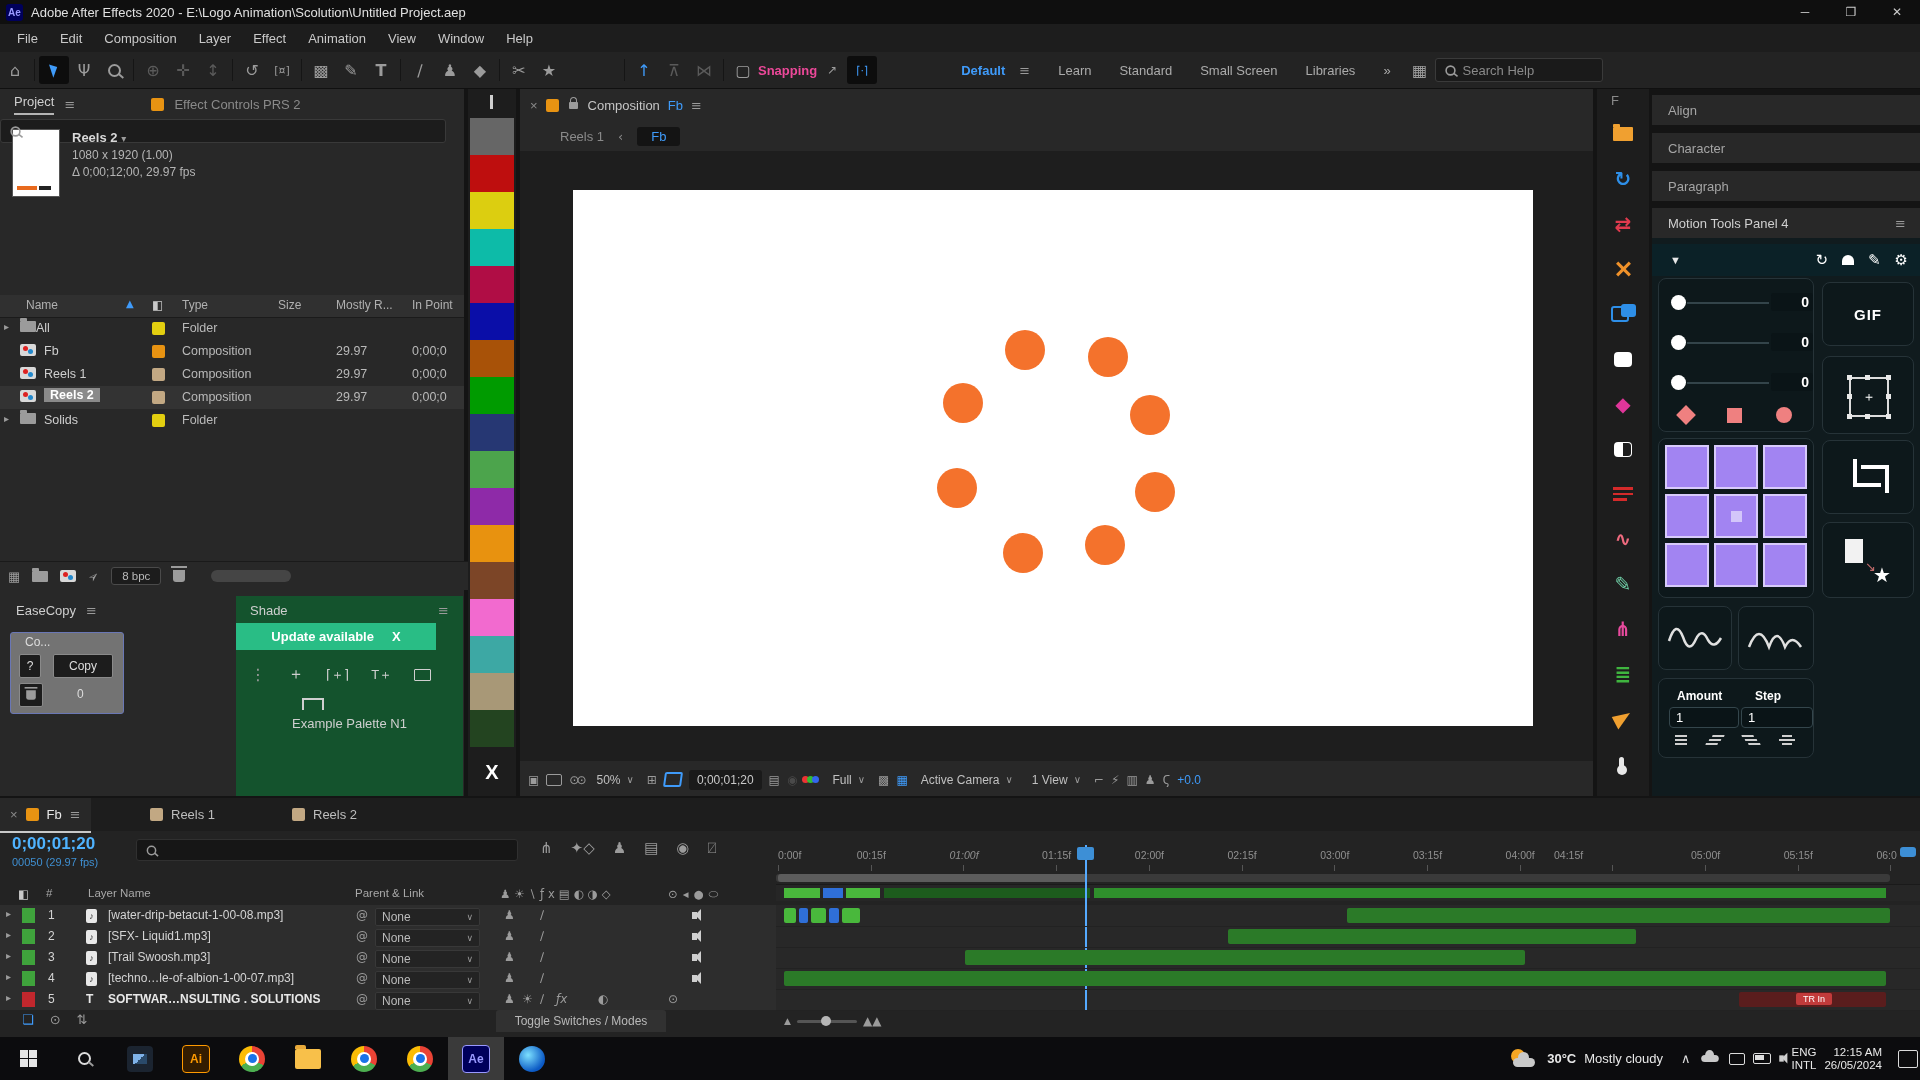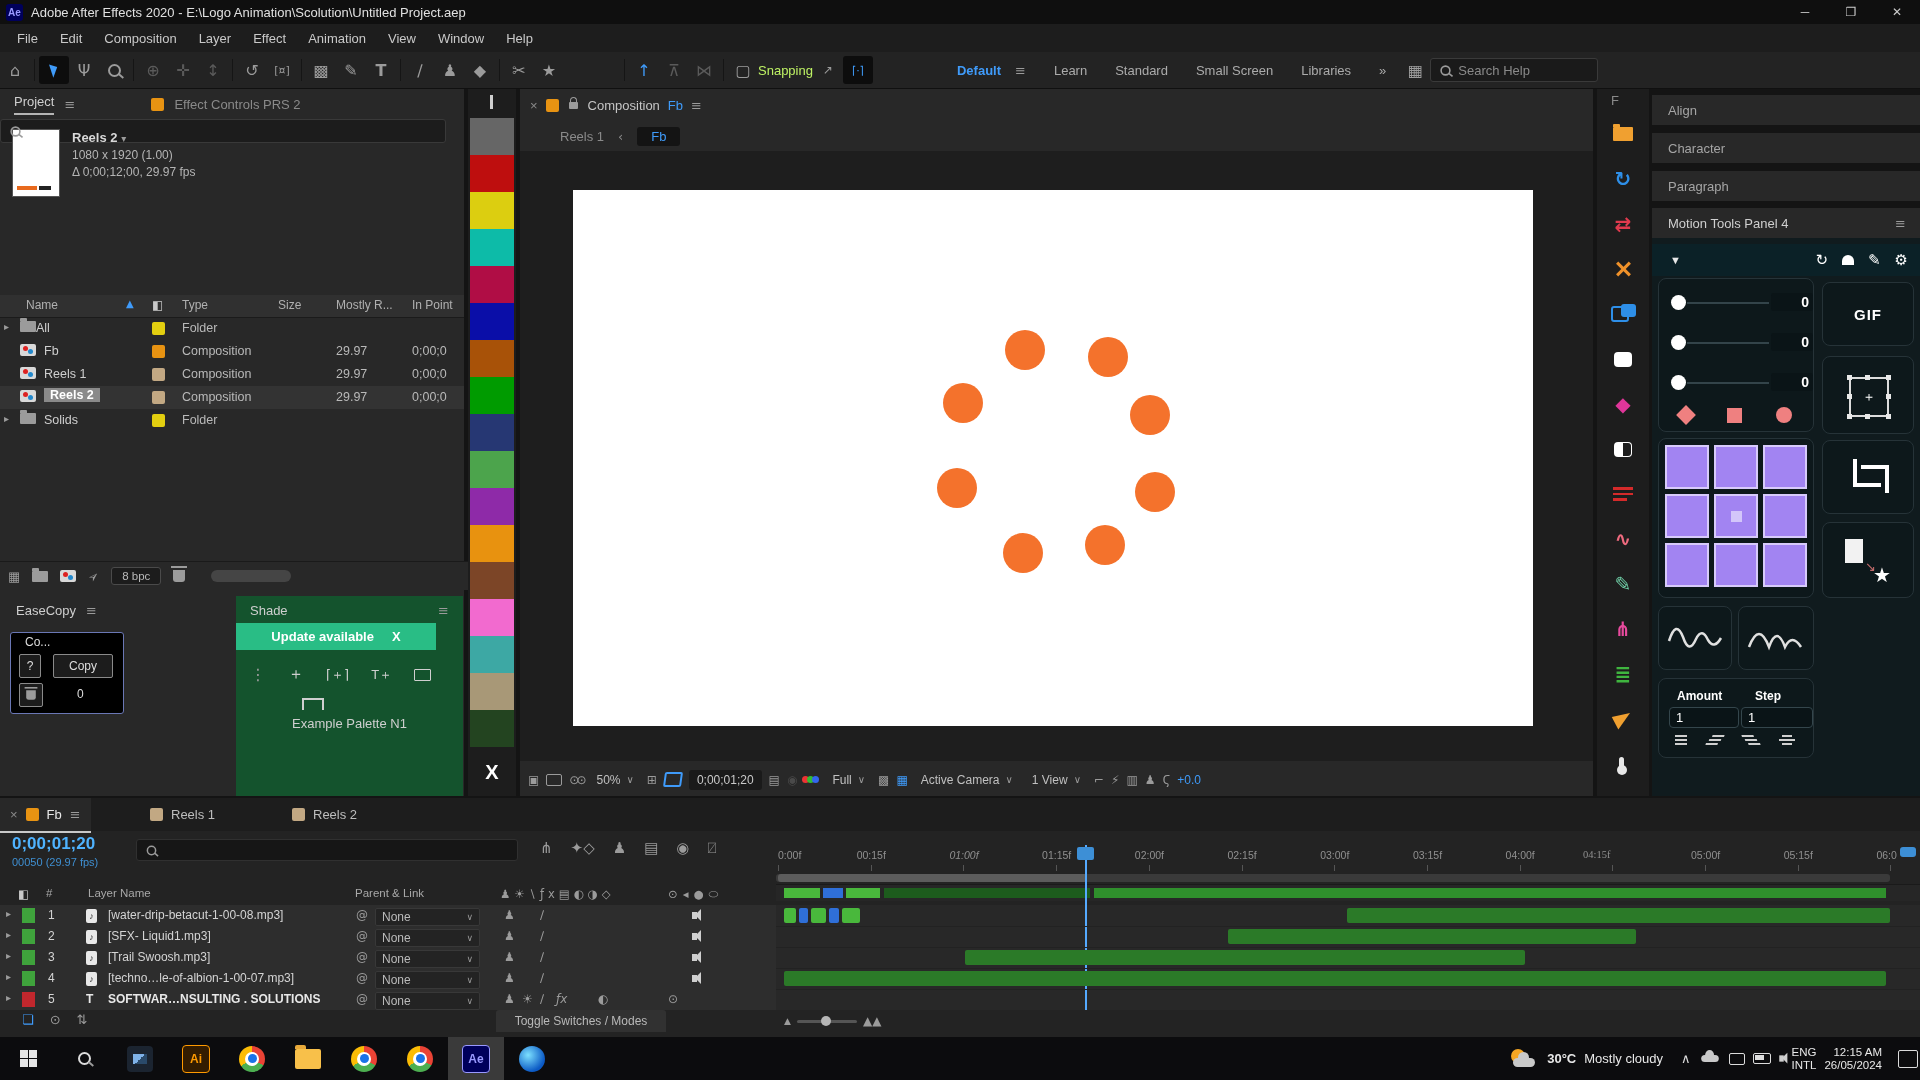--- a/index.html
+++ b/index.html
@@ -190,21 +190,21 @@
     <span class="tool">◆</span>
       <span class="tsep"></span>
     <span class="tool">✂</span>
     <span class="tool">★</span>
     <span class="tsep" style="margin-left:60px;"></span>
     <span class="tool" style="color:#3f9bfa;">↑</span>
     <span class="tool" style="color:#5a5a5a;">⊼</span>
     <span class="tool" style="color:#5a5a5a;">⋈</span>
       <span class="tsep"></span>
     <span class="tool">▢</span>
-    <span style="color:#bef264;">Snapping</span>
+    <span style="color:#ec4899;font-weight:bold;">Snapping</span>
     <span class="tool" style="font-size:12px;">↗</span>
     <span class="tool sel" style="color:#3f9bfa;font-size:11px;">⌈·⌉</span>
     <div id="workspaces" class="row" style="margin-left:70px;">
         <div class="ws ws-active">Default</div>
         <span class="hamb" style="margin-right: 14px;">≡</span>
         <div class="ws">Learn</div>
         <div class="ws">Standard</div>
         <div class="ws">Small Screen</div>
         <div class="ws">Libraries</div>
       </div>
@@ -298,21 +298,21 @@
       <span class="trash"></span>
       <span style="width:80px;height:12px;background:#454545;border-radius:6px;margin-left:14px;"></span>
     </div>
   </div>
 
   <div id="easecopy" class="abs">
     <div class="row" style="height:28px;padding-left:16px;gap:10px;">
       <span class="ptitle">EaseCopy</span>
       <span class="hamb">≡</span>
     </div>
-    <div class="card" style="left:10px;top:36px;width:112px;height:80px;background:#000000;border:1px solid #6a77b5;">
+    <div class="card" style="left:10px;top:36px;width:112px;height:80px;background:#737373;border:1px solid #6a77b5;">
       <span style="position:absolute;left:14px;top:2px;">Co...</span>
       <span class="cbtn" style="left:8px;top:21px;width:20px;height:22px;">?</span>
       <span class="cbtn" style="left:42px;top:21px;width:58px;height:22px;">Copy</span>
       <span class="cbtn" style="left:8px;top:50px;width:22px;height:22px;">
           <span class="trash" style="transform:scale(.8);"></span>
         </span>
       <span style="position:absolute;left:66px;top:54px;">0</span>
     </div>
   </div>
 
@@ -721,21 +721,21 @@
         <span class="rlab" style="left: 358.8px;">02:00f</span>
         <span class="rtick" style="left: 372.8px;"></span>
         <span class="rlab" style="left: 451.5px;">02:15f</span>
         <span class="rtick" style="left: 465.5px;"></span>
         <span class="rlab" style="left: 544.2px;">03:00f</span>
         <span class="rtick" style="left: 558.2px;"></span>
         <span class="rlab" style="left: 636.9px;">03:15f</span>
         <span class="rtick" style="left: 650.9px;"></span>
         <span class="rlab" style="left: 729.6px;">04:00f</span>
         <span class="rtick" style="left: 743.6px;"></span>
-        <span class="rlab" style="left: 807px; font-family: Liberation Serif, serif;">04:15f</span>
+        <span class="rlab" style="left: 778px;">04:15f</span>
         <span class="rtick" style="left: 836.3px;"></span>
         <span class="rlab" style="left: 915px;">05:00f</span>
         <span class="rtick" style="left: 929px;"></span>
         <span class="rlab" style="left: 1007.7px;">05:15f</span>
         <span class="rtick" style="left: 1021.7px;"></span>
         <span class="rlab" style="left: 1100.4px;">06:0</span>
         <span class="rtick" style="left: 1114.4px;"></span>
       </div>
     <div id="minimap">
         <div class="mseg" style="left: 8px; width: 36px; background: rgb(73, 184, 60);"></div>
@@ -757,20 +757,24 @@
         </div>
         <div class="lane" style="top: 21px;">
           <div class="lbar" style="left: 452px; width: 408px; background: rgb(43, 122, 40);"></div>
         </div>
         <div class="lane" style="top: 42px;">
           <div class="lbar" style="left: 189px; width: 560px; background: rgb(43, 122, 40);"></div>
         </div>
         <div class="lane" style="top: 63px;">
           <div class="lbar" style="left: 8px; width: 1102px; background: rgb(43, 122, 40);"></div>
         </div>
+        <div class="lane" style="top: 84px;">
+          <div class="lbar" style="left: 963px; width: 147px; background: rgb(90, 29, 29);"></div>
+          <div class="lbar" style="left: 1020px; width: 36px; background: rgb(194, 59, 59); top: 4px; height: 12px; color: rgb(255, 255, 255); font-size: 9px; text-align: center; line-height: 12px; border-radius: 2px;">TR In</div>
+        </div>
       </div>
     <div id="togglesw">
         <span>Toggle Switches / Modes</span>
       </div>
     <div class="abs row" style="left:22px;top:214px;gap:16px;font-size:13px;">
       <span class="ico" style="color:#3f9bfa;">❏</span>
       <span class="ico">⊙</span>
       <span class="ico">⇅</span>
     </div>
     <div class="abs row" style="left:784px;top:216px;gap:6px;">

